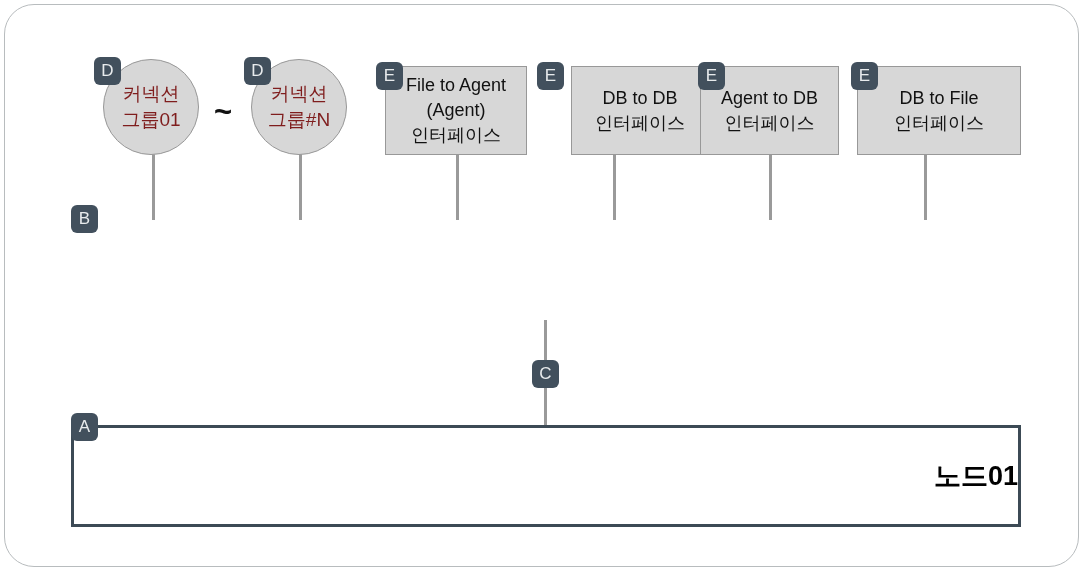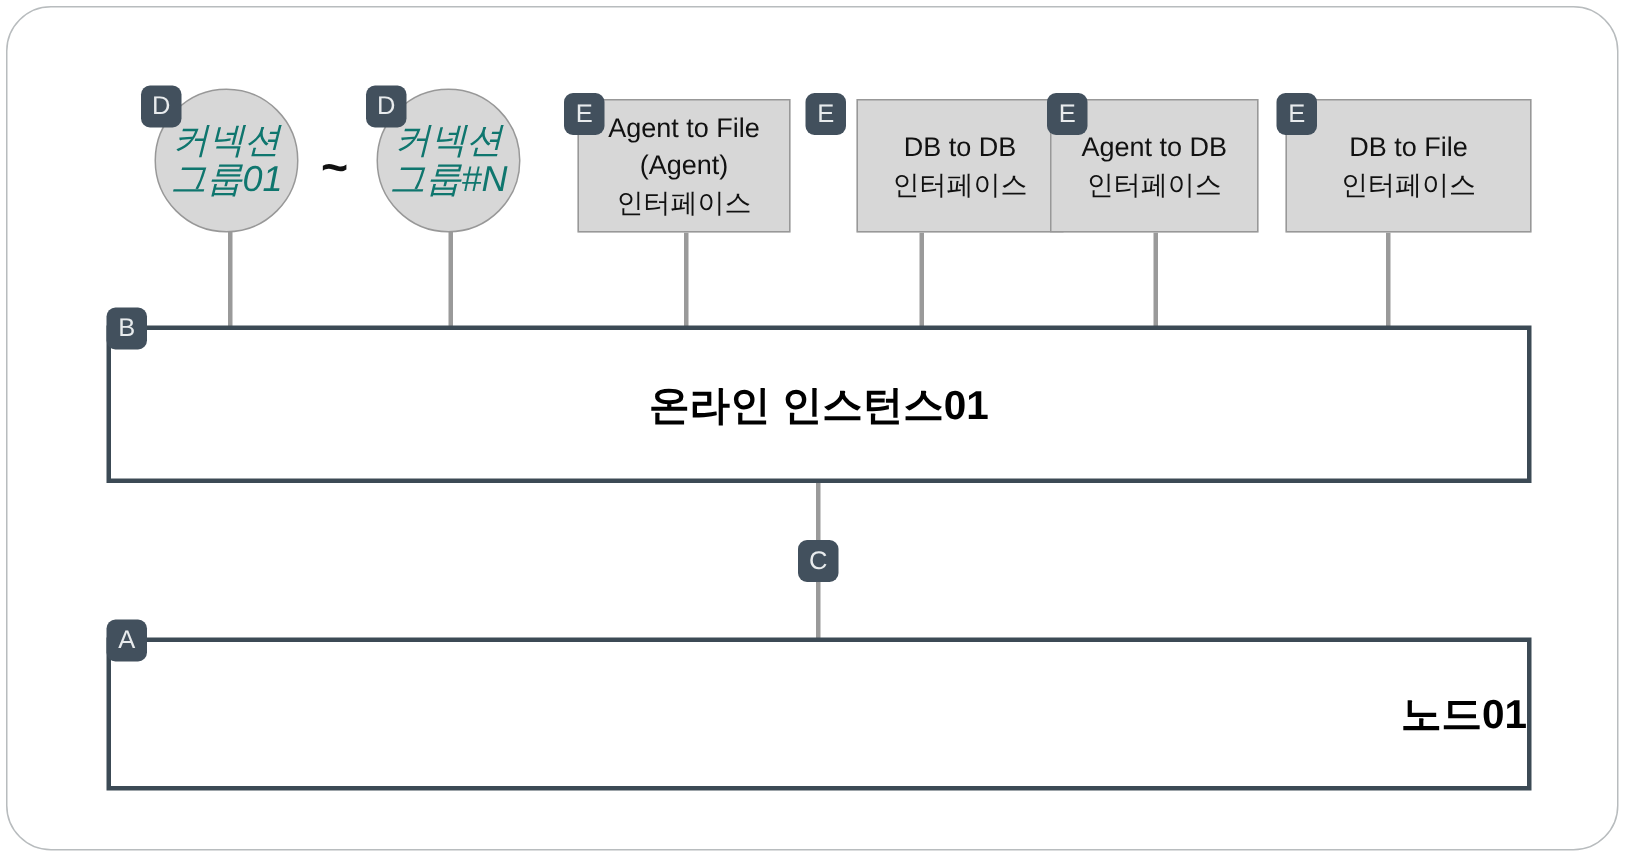--- a/index.html
+++ b/index.html
@@ -64,25 +64,24 @@
     background: #d7d7d7;
     border: 1.5px solid #989898;
     box-sizing: border-box;
     display: flex;
     flex-direction: column;
     align-items: center;
     justify-content: center;
     z-index: 20;
   }
   .circle .ln {
-    font-size: 24px;
-    color: #0f766e;
+    font-size: 19px;
+    color: #7f1d1d;
     line-height: 26px;
     white-space: nowrap;
-    font-style: italic;
   }
 
   
   .tilde {
     position: absolute;
     font-size: 31px;
     font-weight: bold;
     color: #111111;
     z-index: 20;
     line-height: 1;
@@ -148,21 +147,21 @@
 
   <div class="tilde" style="left:214px; top:96px;">~</div>
 
   <div class="circle" style="left:251px; top:59px;">
     <span class="ln">커넥션</span>
     <span class="ln">그룹#N</span>
   </div>
   <div class="badge" style="left:244px; top:57px;">D</div>
 
   <div class="iface" style="left:385px; top:66px; width:142px; height:89px;">
-    <span class="ln">Agent to File</span>
+    <span class="ln">File to Agent</span>
     <span class="ln">(Agent)</span>
     <span class="ln">인터페이스</span>
   </div>
   <div class="badge" style="left:376px; top:62px;">E</div>
 
   <div class="iface" style="left:545px; top:66px; width:138px; height:89px;margin-left:26px;">
     <span class="ln">DB to DB</span>
     <span class="ln">인터페이스</span>
   </div>
   <div class="badge" style="left:537px; top:62px;">E</div>
@@ -172,23 +171,20 @@
     <span class="ln">인터페이스</span>
   </div>
   <div class="badge" style="left:698px; top:62px;">E</div>
 
   <div class="iface" style="left:857px; top:66px; width:164px; height:89px;">
     <span class="ln">DB to File</span>
     <span class="ln">인터페이스</span>
   </div>
   <div class="badge" style="left:851px; top:62px;">E</div>
 
-  <div class="bigbox" style="left:71px; top:217px; width:950px; height:105px;">
-    <span class="title">온라인 인스턴스01</span>
-  </div>
   <div class="badge" style="left:71px; top:205px;">B</div>
 
   <div class="badge" style="left:532px; top:360px;">C</div>
 
   <div class="bigbox" style="left:71px; top:425px; width:950px; height:102px;justify-content:flex-end;">
     <span class="title">노드01</span>
   </div>
   <div class="badge" style="left:71px; top:413px;">A</div>
 
 </div>

